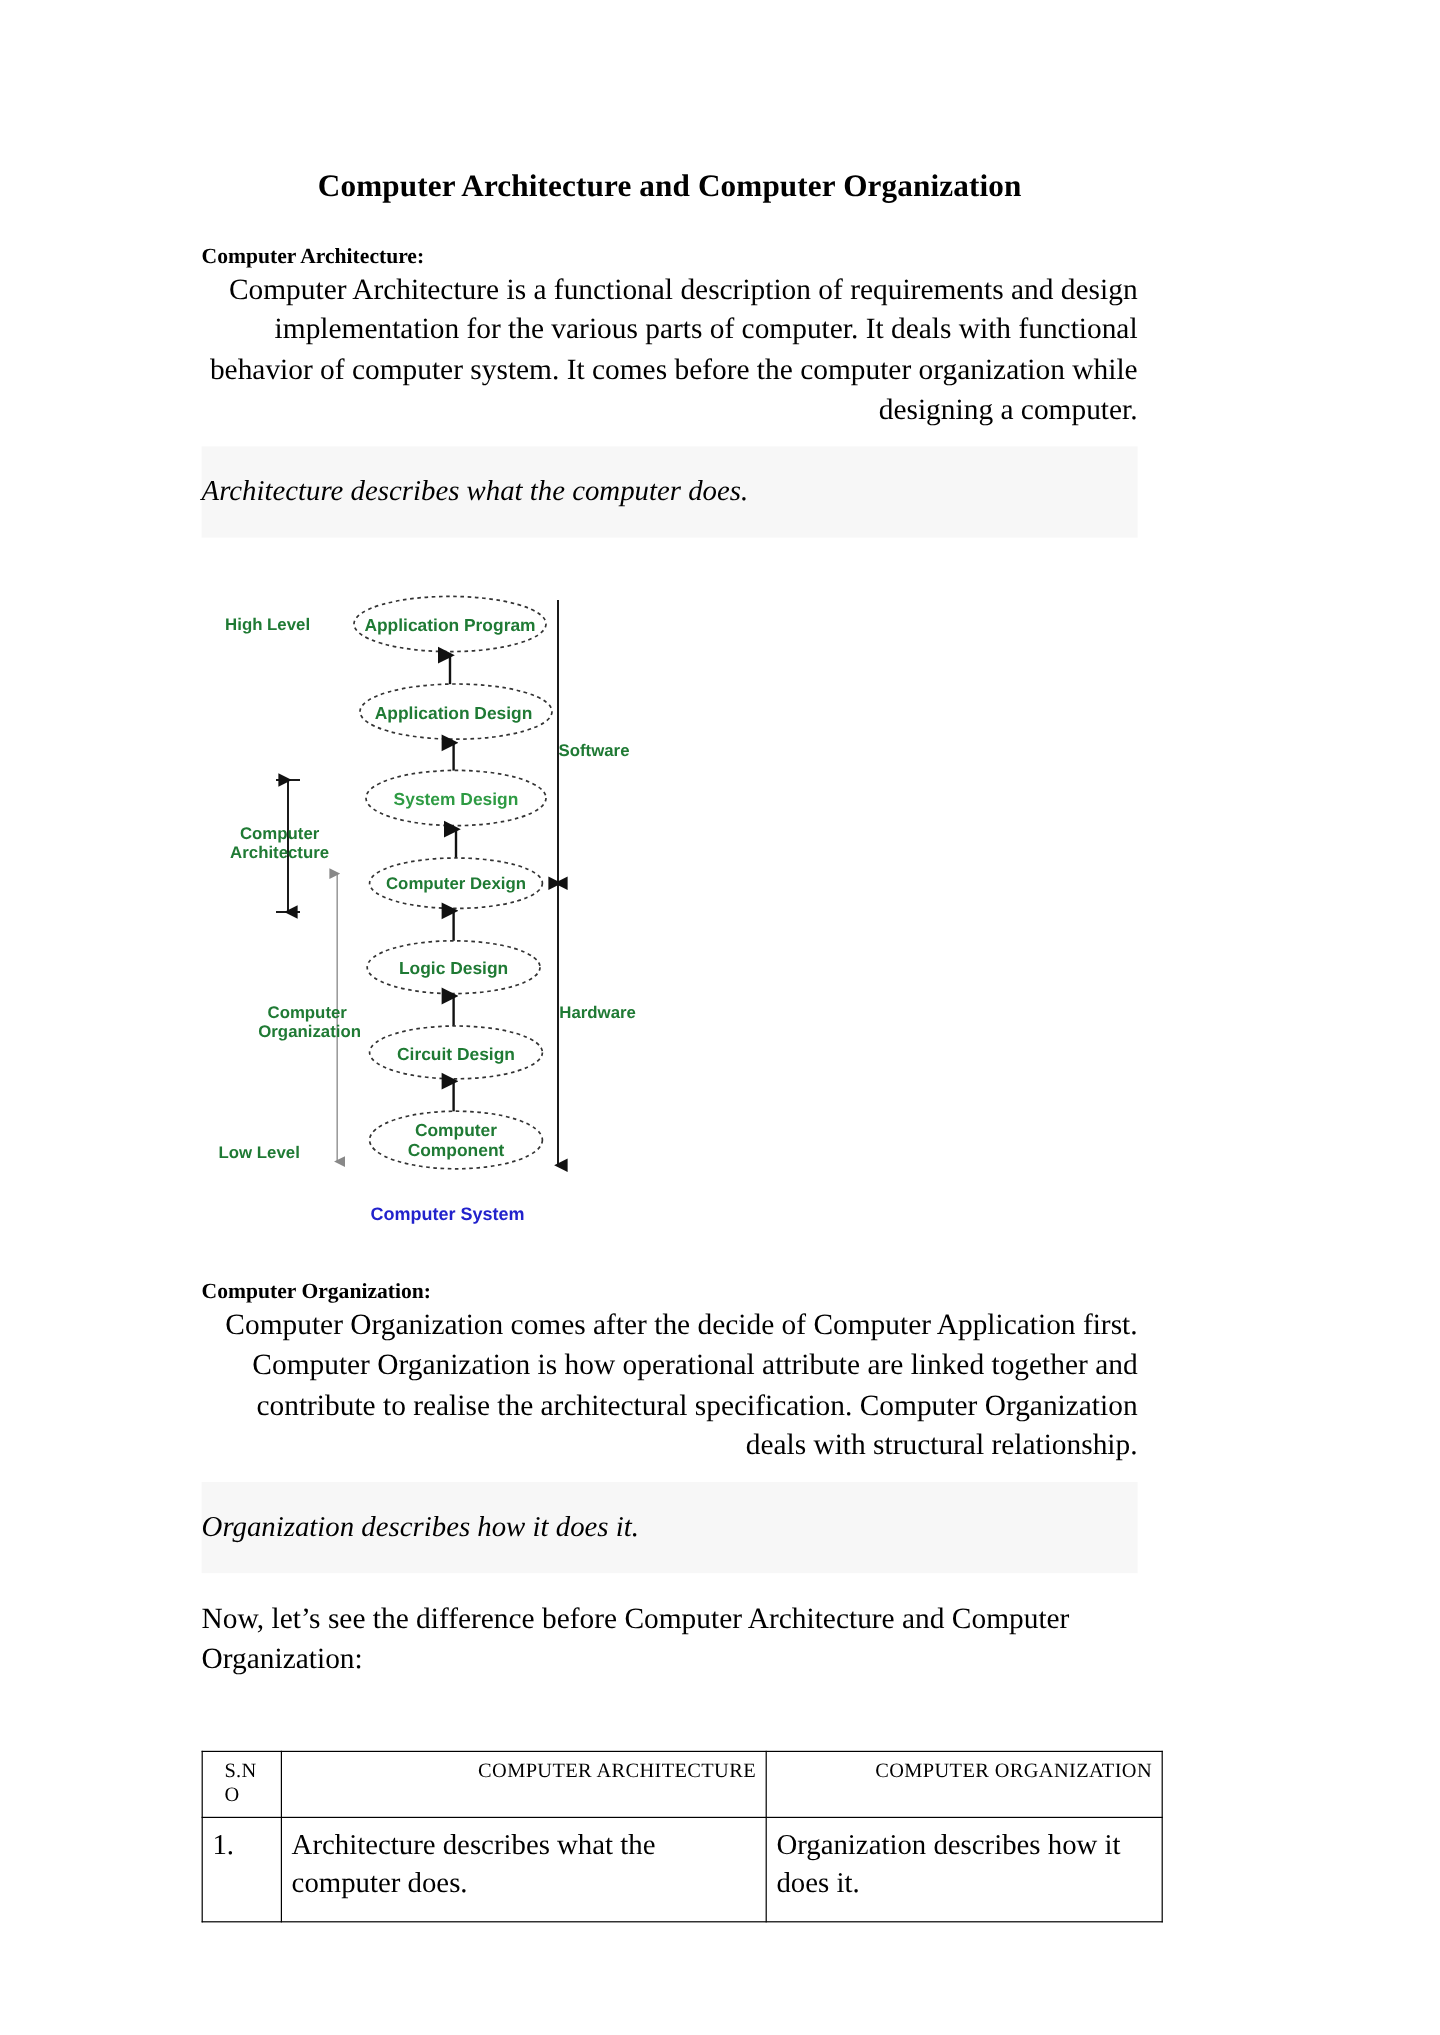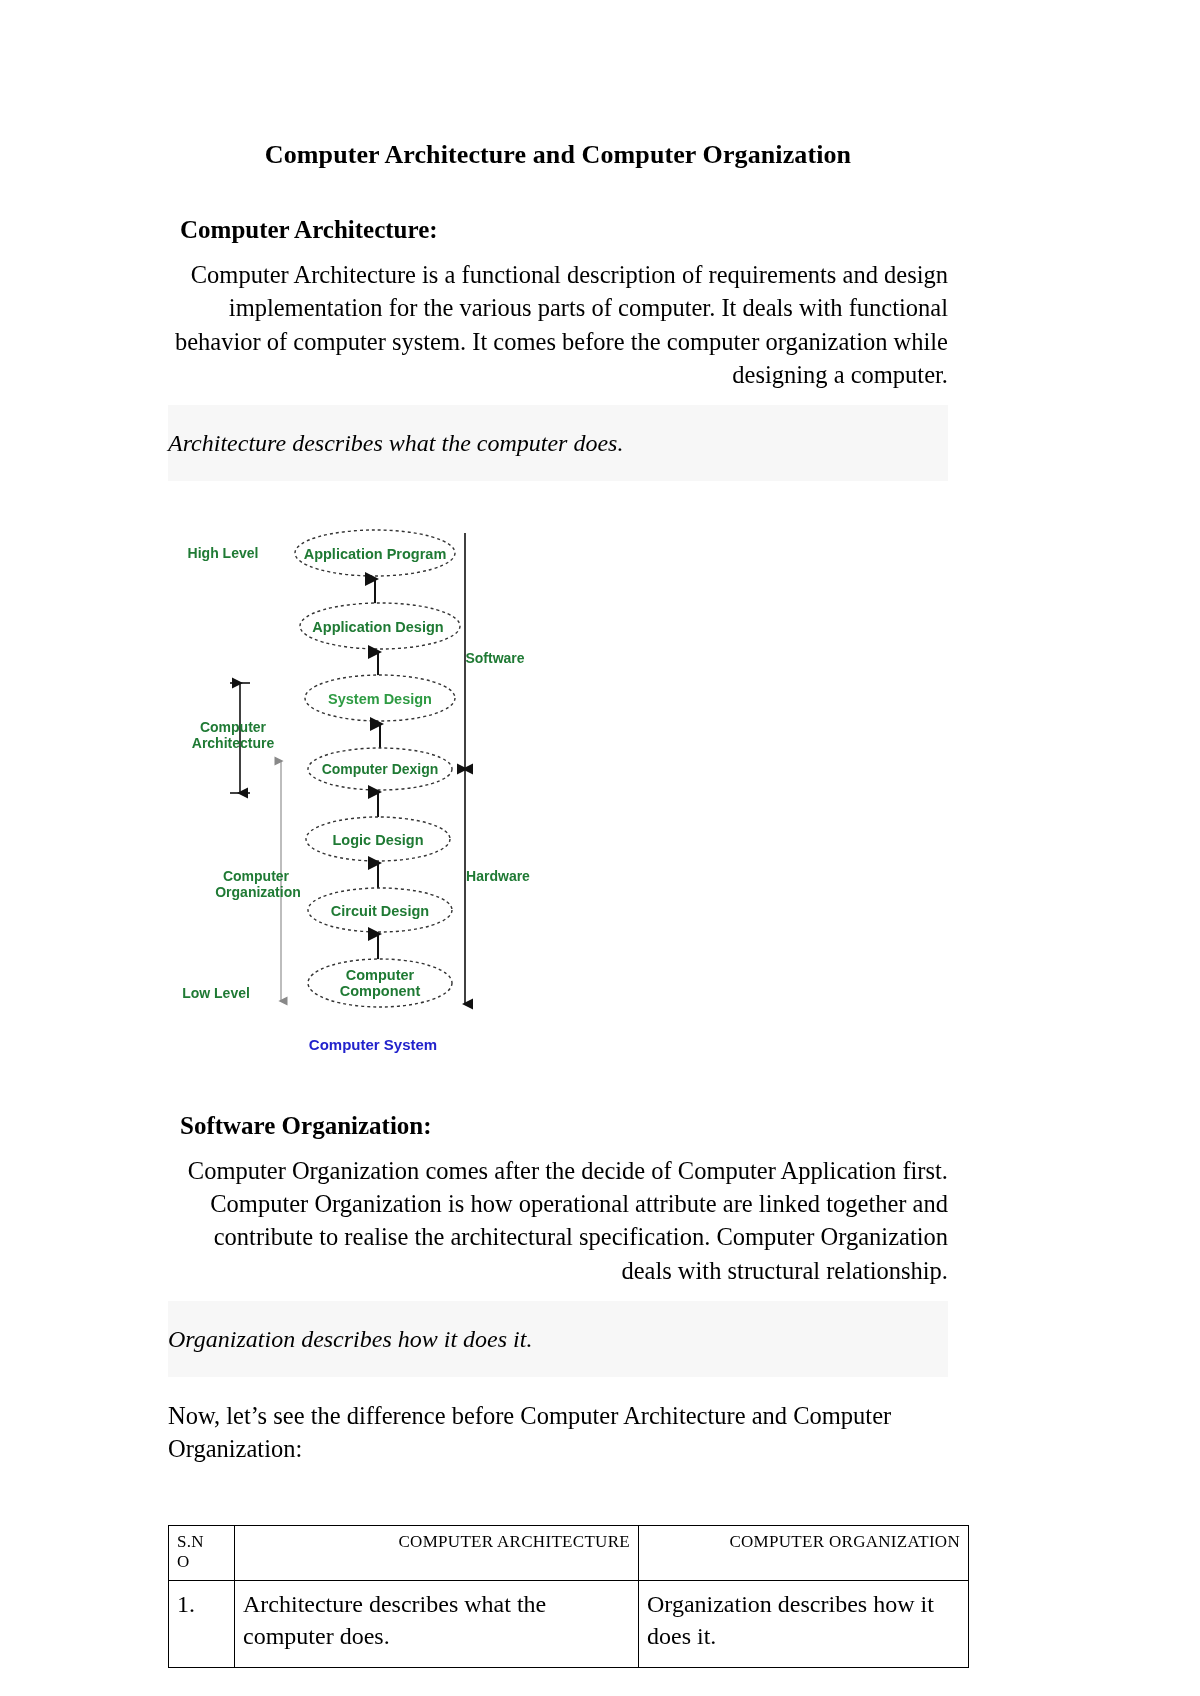--- a/index.html
+++ b/index.html
@@ -33,23 +33,23 @@
   
   .doc-title {
     font-size: 26px;
     font-weight: bold;
     text-align: center;
     margin: 0;
     padding-top: 130px;
     letter-spacing: 0.1px;
   }
   .section-heading {
-    font-size: 25px;
+    font-size: 18px;
     font-weight: bold;
-    margin: 12px;
+    margin: 0;
     padding-top: 32px;
     line-height: 1.28;
   }
   .body-para {
     font-size: 24.5px;
     line-height: 1.36;
     margin: 0;
     text-align: right;
   }
   .callout {
@@ -101,21 +101,21 @@
     font-size: 17px;
     font-weight: normal;
     font-variant: small-caps;
     text-align: right;
     letter-spacing: 0.3px;
     padding-top: 6px;
     padding-bottom: 8px;
   }
   .cmp-table thead th.sno-head {
     text-align: left;
-    padding-left: 8px;
+    padding-left: 18px;
   }
   .cmp-table tbody td {
     font-size: 24px;
     line-height: 1.32;
     padding-top: 8px;
     padding-bottom: 14px;
   }
   .col-sno { width: 66px; }
   .col-arch { width: 404px; }
   .col-org { width: 330px; }
@@ -230,21 +230,21 @@
 
         <g>
           <line x1="297" y1="248" x2="297" y2="483" stroke="#111111" stroke-width="1.6" marker-start="url(#arrUp2)" marker-end="url(#arrDown2)"></line>
         </g>
         <text x="330" y="360" text-anchor="middle" font-family="'Liberation Sans', sans-serif" font-size="14" font-weight="bold" fill="#1f7a34">Hardware</text>
 
         <text x="205" y="529" text-anchor="middle" font-family="'Liberation Sans', sans-serif" font-size="15" font-weight="bold" fill="#2222cc">Computer System</text>
       </svg>
     </div>
 
-    <h2 class="section-heading">Software Organization:</h2>
+    <h2 class="section-heading">Computer Organization:</h2>
     <p class="body-para">Computer Organization comes after the decide of Computer Application first. Computer Organization is how operational attribute are linked together and contribute to realise the architectural specification. Computer Organization deals with structural relationship.</p>
 
     <div class="callout">
       <span>Organization describes how it does it.</span>
     </div>
 
     <p class="lead-in">Now, let’s see the difference before Computer Architecture and Computer Organization:</p>
 
     <table class="cmp-table">
       <colgroup>

